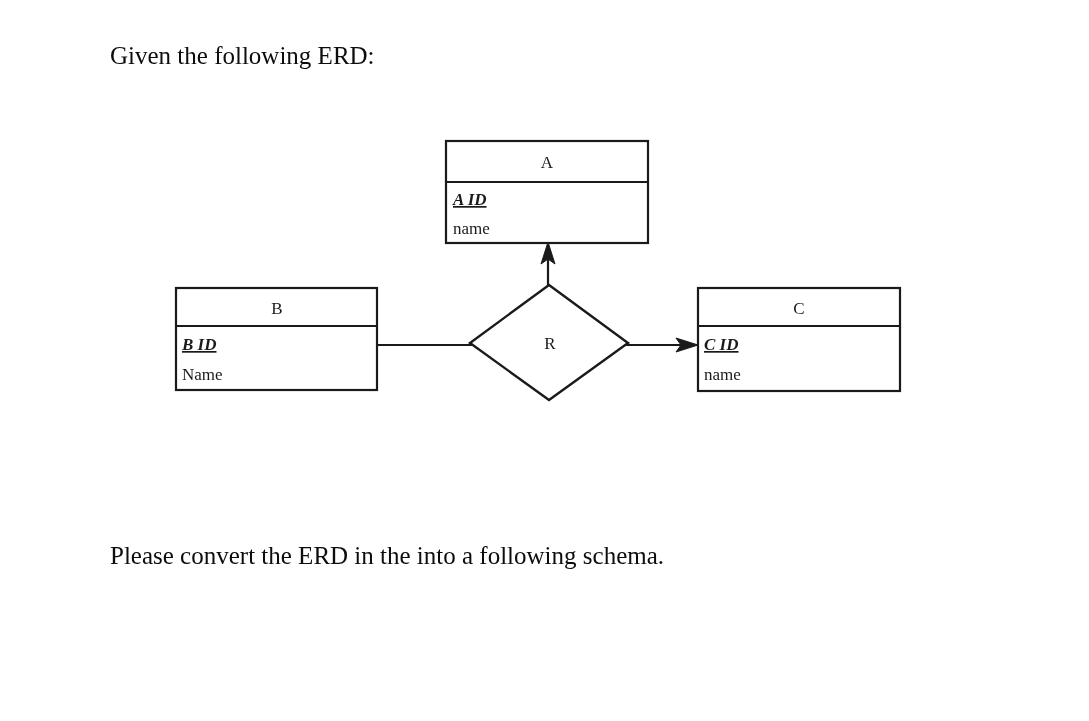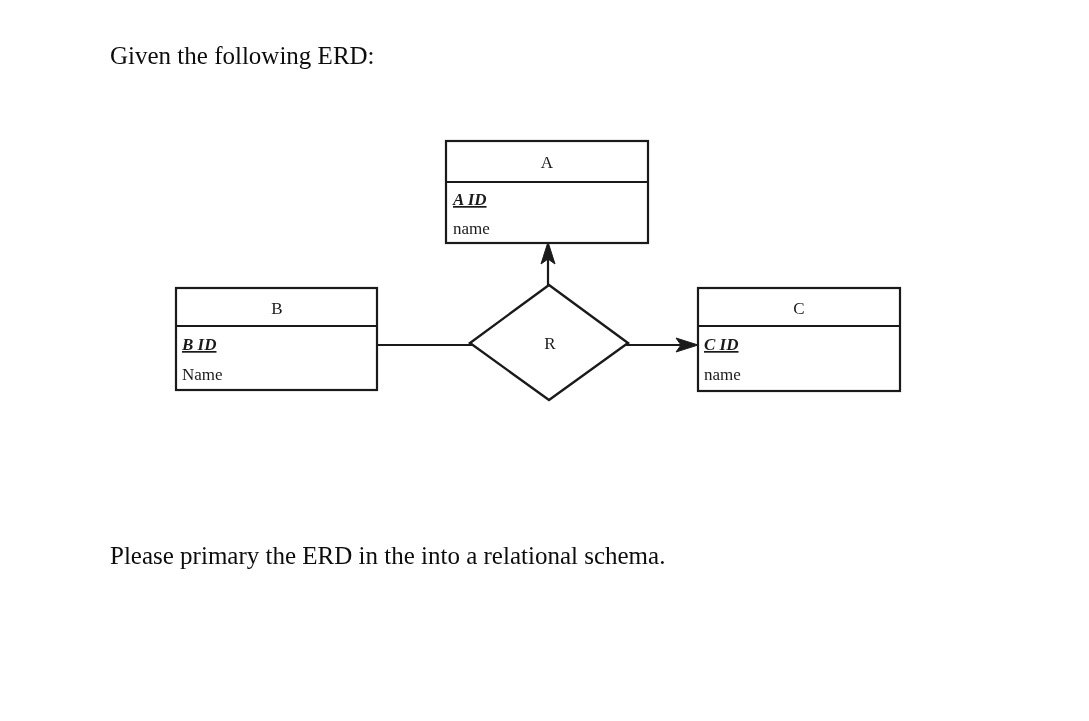--- a/index.html
+++ b/index.html
@@ -132,16 +132,16 @@
       </g>
 
       <g>
         <polygon class="diamond" points="549,285 628,343 549,400 470,343"></polygon>
         <text class="rel-label" x="550" y="349">R</text>
       </g>
 
     </svg>
   </div>
 
-  <div class="prose" id="convert-text">Please primary the ERD in the into a relational schema.</div>
+  <div class="prose" id="convert-text">Please convert the ERD in the into a following schema.</div>
 
 
 </div>
 
 </body></html>

